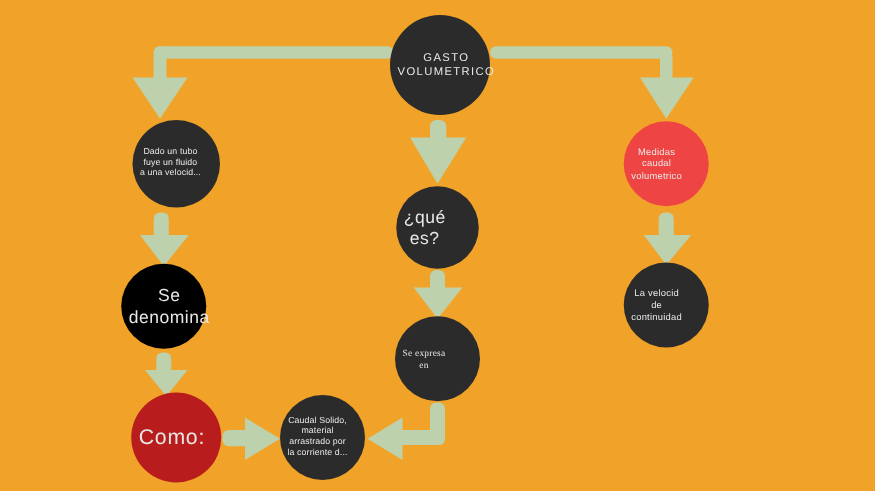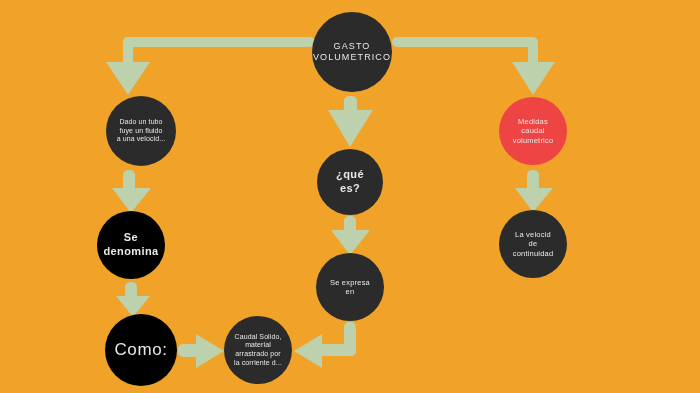--- a/index.html
+++ b/index.html
@@ -21,36 +21,36 @@
     top: 0;
     width: 700px;
     height: 393px;
   }
   .node {
     position: absolute;
     border-radius: 50%;
     background: #2B2B2B;
     display: flex;
     align-items: center;
-    justify-content: center;
+    justify-content: flex-start;
     text-align: center;
     box-sizing: border-box;
     z-index: 2;
   }
   .node-label {
     color: #E8E8E6;
     line-height: 1.25;
     white-space: pre-line;
     letter-spacing: 0.3px;
     padding: 0 6px;
   }
   .t-title   { font-size: 9px;  letter-spacing: 1.1px; }
   .t-small   { font-size: 7.5px; letter-spacing: 0.2px; }
   .t-tiny    { font-size: 7px;  letter-spacing: 0.1px; }
-  .t-med     { font-size: 11px; letter-spacing: 0.4px; font-weight: bold; }
+  .t-med     { font-size: 14px; letter-spacing: 0.4px; }
   .t-big     { font-size: 17px; letter-spacing: 0.6px; }
 </style>
 </head>
 <body>
 
 <div id="canvas" style="background: rgb(240, 163, 40);">
 
   <svg id="svg-layer" viewBox="0 0 700 393" xmlns="http://www.w3.org/2000/svg">
 
     <g>
@@ -113,37 +113,37 @@
     <span class="node-label t-tiny" style="color: rgb(232, 232, 230);">Dado un tubo
 fuye un fluido
 a una velocid...</span>
   </div>
 
   <div class="node" style="left: 97px; top: 211px; width: 68px; height: 68px; background: #000000;">
     <span class="node-label t-med" style="color: rgb(232, 232, 230);">Se
 denomina</span>
   </div>
 
-  <div class="node" style="left: 105px; top: 314px; width: 72px; height: 72px; background: #000000;">
+  <div class="node" style="left: 105px; top: 314px; width: 72px; height: 72px; background: #b91c1c;">
     <span class="node-label t-big" style="color: rgb(232, 232, 230);">Como:</span>
   </div>
 
   <div class="node" style="left: 224px; top: 316px; width: 68px; height: 68px; background: rgb(43, 43, 43);">
     <span class="node-label t-tiny" style="color: rgb(232, 232, 230);">Caudal Solido,
 material
 arrastrado por
 la corriente d...</span>
   </div>
 
   <div class="node" style="left: 317px; top: 149px; width: 66px; height: 66px; background: rgb(43, 43, 43);">
     <span class="node-label t-med" style="color: rgb(232, 232, 230);">¿qué
 es?</span>
   </div>
 
-  <div class="node" style="left: 316px; top: 253px; width: 68px; height: 68px; background: rgb(43, 43, 43);">
+  <div class="node" style="left: 316px; top: 253px; width: 68px; height: 68px; background: rgb(43, 43, 43); font-family: Liberation Serif, serif;">
     <span class="node-label t-small" style="color: rgb(232, 232, 230);">Se expresa
 en</span>
   </div>
 
   <div class="node" style="left: 499px; top: 97px; width: 68px; height: 68px; background: #ef4444;">
     <span class="node-label t-small" style="color: rgb(232, 232, 230);">Medidas
 caudal
 volumetrico</span>
   </div>
 

